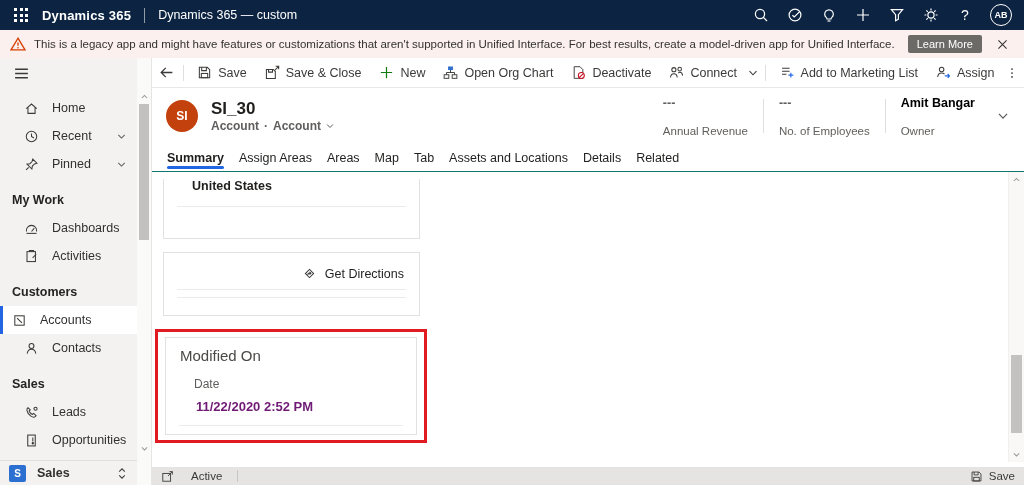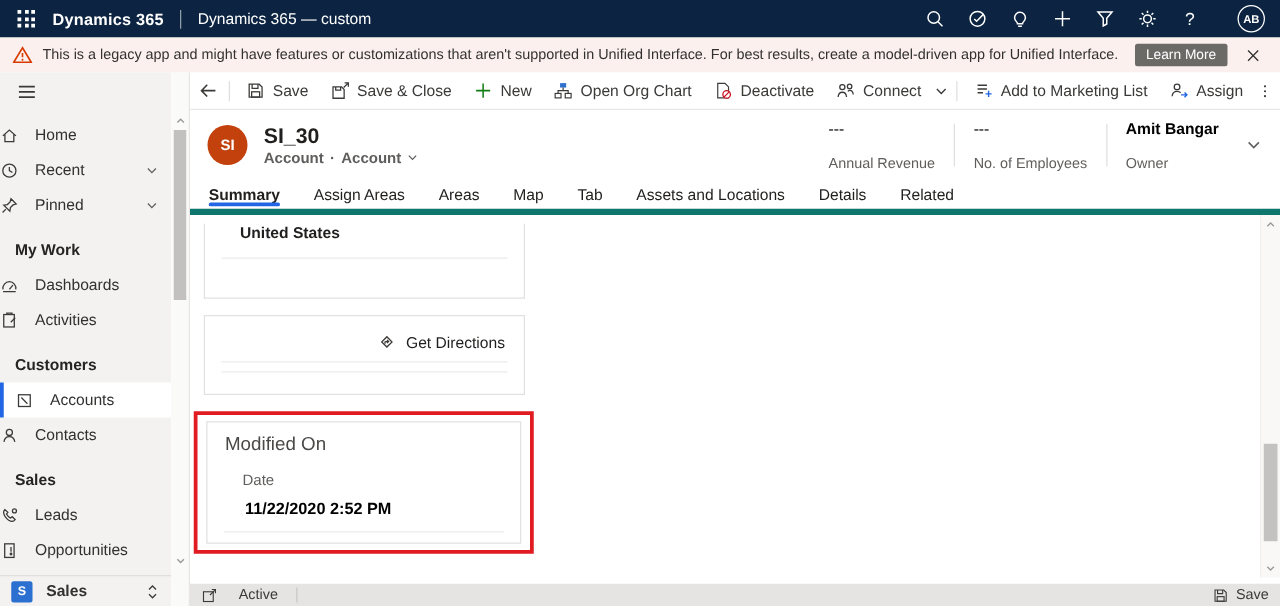--- a/index.html
+++ b/index.html
@@ -10,38 +10,38 @@
   
   .topnav { height:30px; background:#0C2441; display:flex; align-items:center; padding:0 8px; color:#fff; }
   .waffle { display:grid; grid-template-columns:repeat(3,3px); grid-gap:2.5px; margin:0 14px 0 6px; cursor:pointer; }
   .waffle i { width:3px; height:3px; background:#fff; display:block; }
   .brand { font-weight:bold; font-size:13px; letter-spacing:.2px; margin-right:13px; white-space:nowrap; }
   .tn-div { width:1px; height:15px; background:rgba(255,255,255,.55); margin-right:13px; }
   .env { font-size:12.5px; white-space:nowrap; }
   .tn-right { margin-left:auto; display:flex; align-items:center; }
   .tn-btn { width:34px; height:30px; display:flex; align-items:center; justify-content:center; color:#fff; cursor:pointer; }
   .tn-avatar { width:22px; height:22px; border:1px solid #fff; border-radius:50%; display:flex; align-items:center;
-               justify-content:center; font-size:9px; font-weight:bold; margin:0 4px 0 21px; cursor:pointer; }
+               justify-content:center; font-size:9px; font-weight:bold; margin:0 4px 0 8px; cursor:pointer; }
 
   
   .banner { height:28px; background:#FBF0EE; display:flex; align-items:center; padding:0 10px; gap:8px;
             font-size:11.5px; color:#323130; }
   .banner-text { white-space:nowrap; overflow:hidden; text-overflow:ellipsis; }
   .learn { margin-left:auto; background:#6B6A67; color:#fff; border:none; padding:3px 9px; font-size:11px;
            font-family:inherit; border-radius:2px; cursor:pointer; white-space:nowrap; }
   .b-close { width:24px; height:24px; display:flex; align-items:center; justify-content:center; color:#323130; cursor:pointer; }
 
   
   .body { display:flex; height:427px; }
 
   
   .sidebar { width:137px; background:#F3F2F1; display:flex; flex-direction:column; flex-shrink:0; }
   .hamburger { height:30px; display:flex; align-items:center; padding-left:13px; color:#3b3a39; cursor:pointer; }
   .side-list { flex:1; overflow:hidden; padding-top:6px; }
-  .side-item { height:28px; display:flex; align-items:center; padding-left:0; gap:13px; font-size:12.5px;
+  .side-item { height:28px; display:flex; align-items:center; padding-left:24px; gap:13px; font-size:12.5px;
                color:#323130; cursor:pointer; }
   .side-item .si-ic { color:#3b3a39; display:flex; }
   .side-item .chev { margin-left:auto; margin-right:10px; color:#605e5c; display:flex; }
   .side-item.active { background:#fff; border-left:3px solid #2266E3; padding-left:9px; }
   .side-section { font-weight:bold; font-size:12.5px; color:#242424; padding:15px 0 7px 12px; }
   .side-bottom { height:25px; border-top:1px solid #E1DFDD; display:flex; align-items:center; padding:0 9px;
                  gap:11px; font-size:12.5px; font-weight:bold; color:#323130; cursor:pointer; }
   .area-badge { width:17px; height:17px; background:#2B6FD0; color:#fff; font-size:10px; font-weight:bold;
                 display:flex; align-items:center; justify-content:center; border-radius:2px; }
   .updown { margin-left:auto; color:#3b3a39; display:flex; }
@@ -71,21 +71,21 @@
   .rec-sub { display:flex; align-items:center; gap:5px; font-size:12px; font-weight:bold; color:#605E5C; margin-top:1px; }
   .rec-sub .form { cursor:pointer; display:flex; align-items:center; gap:4px; }
   .rec-right { margin-left:auto; display:flex; align-items:center; }
   .hf { display:flex; flex-direction:column; padding:0 15px; min-width:70px; }
   .hf .v { font-size:12.5px; font-weight:bold; color:#605E5C; line-height:1.3; }
   .hf .v.link { color:#000000; cursor:pointer; }
   .hf .l { font-size:11.5px; color:#605E5C; margin-top:14px; white-space:nowrap; }
   .hf-sep { width:1px; height:34px; background:#E1DFDD; }
   .rec-chev { margin:0 10px 0 6px; color:#605E5C; cursor:pointer; display:flex; }
 
-  .tabs { height:28px; display:flex; align-items:stretch; gap:27px; padding:0 15px; border-bottom:5px solid #0f766e; flex-shrink:0; }
+  .tabs { height:28px; display:flex; align-items:stretch; gap:15px; padding:0 15px; border-bottom:1px solid #0f766e; flex-shrink:0; }
   .tab { position:relative; display:flex; align-items:center; font-size:12.5px; color:#201F1E; cursor:pointer; white-space:nowrap; }
   .tab.active { font-weight:bold; }
   .tab.active::after { content:""; position:absolute; left:0; right:0; bottom:2px; height:3px; background:#2266E3; border-radius:2px; }
 
   .content { flex:1; position:relative; overflow:hidden; }
   .cards { position:absolute; left:11px; top:0; width:257px; }
   .card { background:#fff; border:1px solid #E3E1DF; }
   .card-address { height:60px; border-top:none; }
   .country { margin:7px 0 0 28px; font-weight:bold; font-size:12.5px; color:#201F1E; }
   .c-div { height:1px; background:#ECEBE9; margin:0 13px; }
@@ -95,21 +95,21 @@
             color:#201F1E; }
   .gd-row .gd-ic { color:#3b3a39; display:flex; cursor:pointer; }
   .gd-label { cursor:pointer; }
   .card-map .c-div.d1 { margin-top:8px; }
   .map-msg { text-align:center; font-weight:bold; font-size:12.5px; color:#666463; margin-top:7px; }
   .card-map .c-div.d2 { margin-top:7px; }
   .red-wrap { margin:13px 0 0 -8px; width:272px; height:114px; border:3px solid #E11B22; padding:5px 7px; background:#fff; }
   .card-mod { height:98px; }
   .mod-title { margin:9px 0 0 14px; font-size:15px; color:#4A4947; }
   .mod-label { margin:13px 0 0 28px; font-size:12px; color:#605E5C; }
-  .mod-value { margin:8px 0 0 30px; font-size:13px; font-weight:bold; color:#000000; }
+  .mod-value { margin:8px 0 0 30px; font-size:13px; font-weight:bold; color:#701a75; }
   .card-mod .c-div { margin-top:11px; }
 
   .vscroll { position:absolute; right:0; top:0; bottom:5px; width:16px; background:#F9F8F7; border-left:1px solid #F1F0EF; }
   .vs-chev { position:absolute; left:0; right:0; display:flex; justify-content:center; color:#9a9894; }
   .vs-chev.up { top:3px; } .vs-chev.down { bottom:3px; }
   .v-thumb { position:absolute; left:2px; right:2px; top:183px; height:78px; background:#C4C2C0; }
 
   .statusbar { height:18px; background:#E5E4E3; display:flex; align-items:center; padding:0 9px; font-size:11.5px;
                color:#3B3A39; flex-shrink:0; }
   .st-ic { display:flex; color:#3b3a39; cursor:pointer; }

